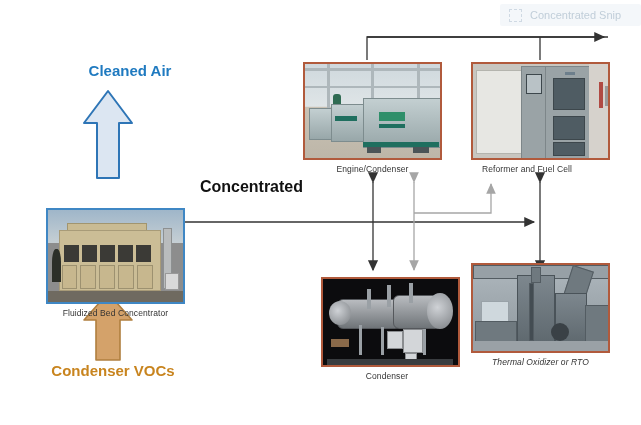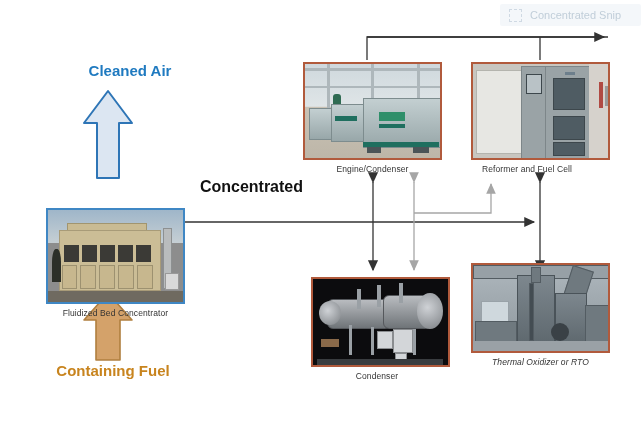--- a/index.html
+++ b/index.html
@@ -243,21 +243,21 @@
 
   <svg class="abs" style="left:80px; top:88px;" width="56" height="92" viewBox="0 0 56 92" xmlns="http://www.w3.org/2000/svg">
     <path d="M28,3 L52,35 L39,35 L39,90 L17,90 L17,35 L4,35 Z" fill="#dce6f2" stroke="#2e75b6" stroke-width="2" stroke-linejoin="round"></path>
   </svg>
 
   <svg class="abs" style="left:80px; top:290px;" width="56" height="72" viewBox="0 0 56 72" xmlns="http://www.w3.org/2000/svg">
     <path d="M28,3 L52,30 L40,30 L40,70 L16,70 L16,30 L4,30 Z" fill="#d4a26a" stroke="#b07f3f" stroke-width="1.6" stroke-linejoin="round"></path>
   </svg>
 
   <div class="process-air">
-    <div>Containing Fuel</div>
+    <div>Condenser VOCs</div>
   </div>
 
   <div class="conc-vocs">
     <div>Concentrated</div>
   </div>
 
 
   <div class="photo-card" style="left:46px; top:176px; width:139px;margin-top:32px;">
     <div class="photo-frame blue" style="width:139px; height:96px;">
       <div class="scene">
@@ -325,21 +325,21 @@
         <div class="rf-win" style="left:80px; top:78px; width:30px; height:12px;"></div>
         <div class="rf-right" style="left:116px; top:0; width:23px; height:98px;"></div>
         <div class="rf-red" style="left:126px; top:18px; width:4px; height:26px;"></div>
         <div class="rf-red" style="left:132px; top:22px; width:3px; height:20px; background:#9a9a9a;"></div>
         <div class="rf-dot" style="left:92px; top:8px; width:10px; height:3px; background:#6d7f8c;"></div>
       </div>
     </div>
     <div class="photo-caption">Reformer and Fuel Cell</div>
   </div>
 
-  <div class="photo-card" style="left:311px; top:277px; width:132px;">
+  <div class="photo-card" style="left:321px; top:277px; width:132px;">
     <div class="photo-frame" style="width:139px; height:90px;">
       <div class="scene">
         <div class="cd-bg"></div>
         <div class="cd-vessel" style="left:14px; top:20px; width:62px; height:28px;"></div>
         <div class="cd-drum" style="left:6px; top:22px; width:22px; height:24px;"></div>
         <div class="cd-vessel" style="left:70px; top:16px; width:46px; height:32px;"></div>
         <div class="cd-drum" style="left:104px; top:14px; width:26px; height:36px; border-radius:50%;"></div>
         <div class="cd-pipe" style="left:44px; top:10px; width:4px; height:20px;"></div>
         <div class="cd-pipe" style="left:64px; top:6px; width:4px; height:22px;"></div>
         <div class="cd-pipe" style="left:86px; top:4px; width:4px; height:20px;"></div>

